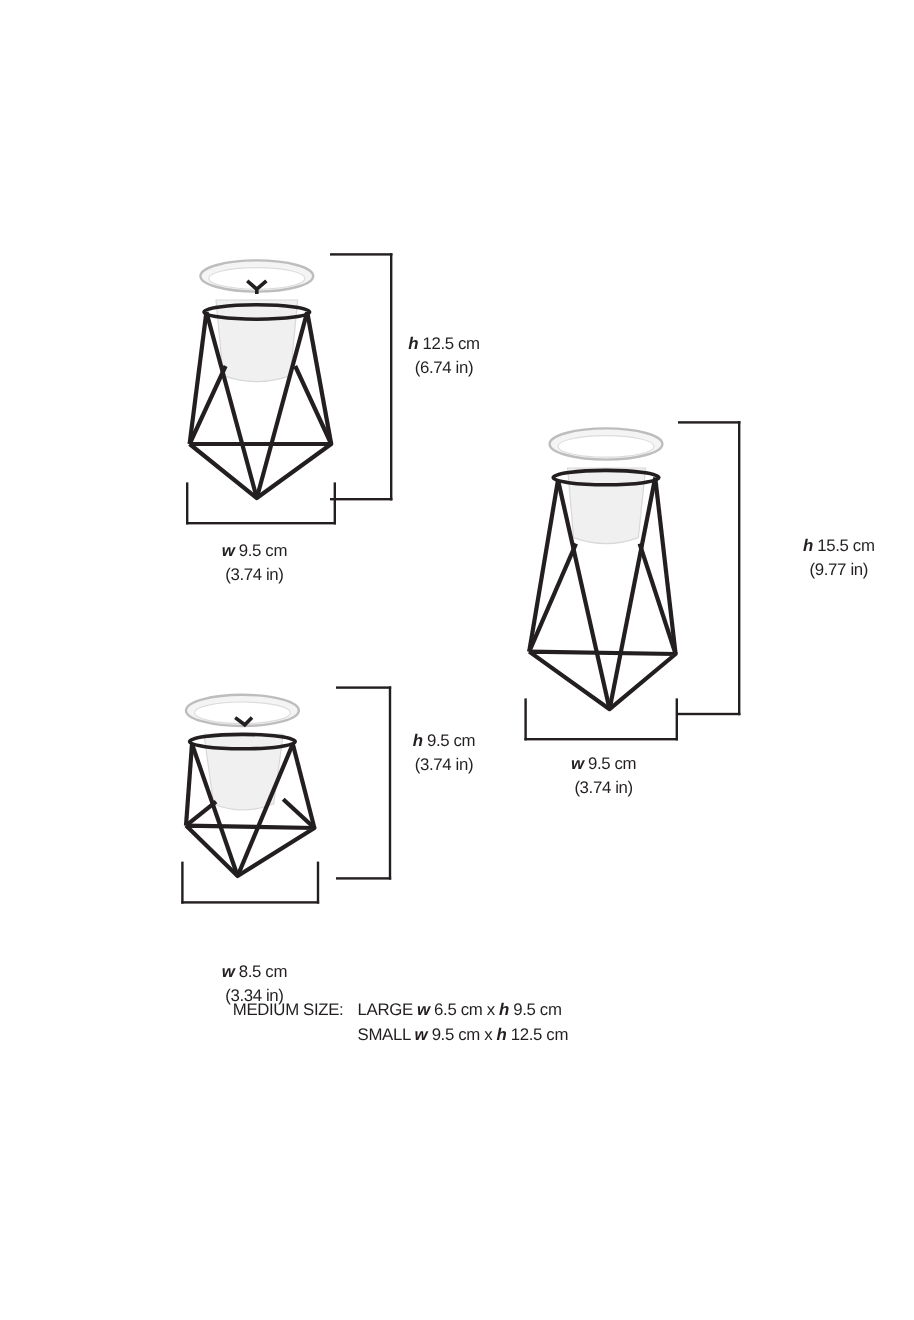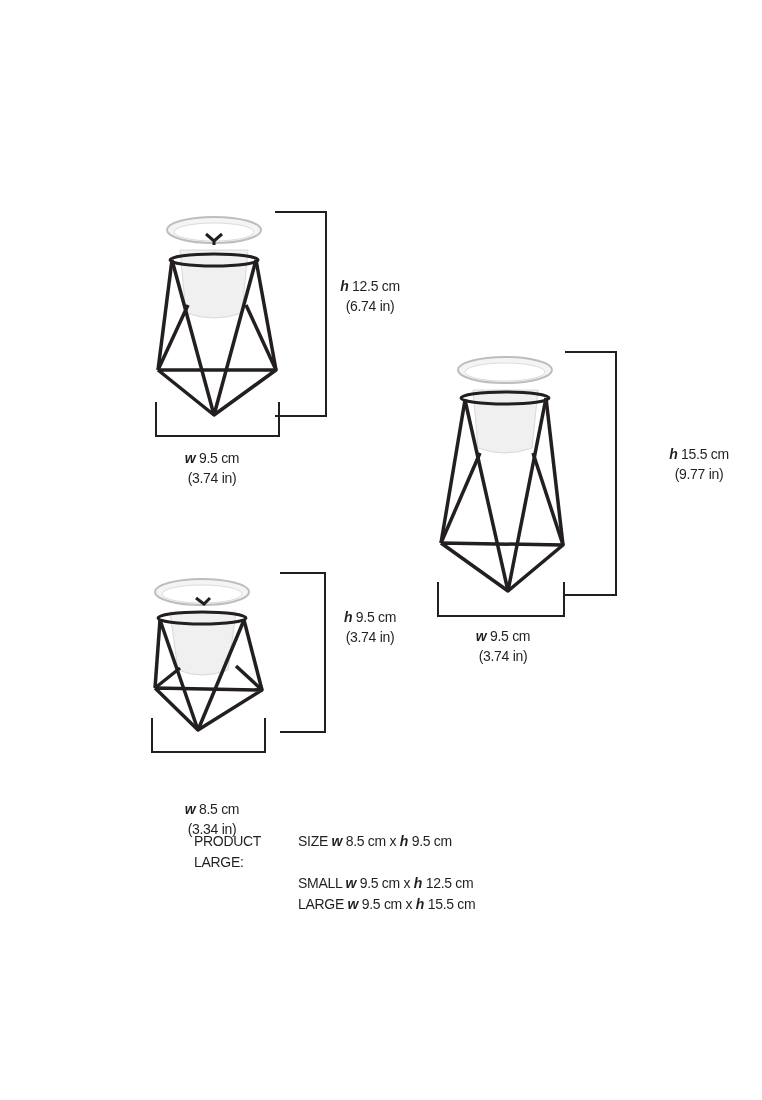--- a/index.html
+++ b/index.html
@@ -98,42 +98,32 @@
   <div><b>h</b> <span>9.5 cm</span></div>
   <div>(3.74 in)</div>
 </div>
 <div class="label" style="left:172px;top:763px;width:80px;margin-top:36px;">
   <div><b>w</b> <span>8.5 cm</span></div>
   <div>(3.34 in)</div>
 </div>
 
 <div class="summary">
   <div class="row">
-    <span class="head">PRODUCT LARGE:</span>
+    <span class="head">MEDIUM SIZE:</span>
     <span>
-      <span>SIZE</span>
+      <span>LARGE</span>
       <b>w</b>
-      <span>8.5 cm x</span>
+      <span>6.5 cm x</span>
       <b>h</b>
       <span>9.5 cm</span>
     </span>
   </div>
   <div class="row">
     <span class="head"></span>
     <span>
       <span>SMALL</span>
       <b>w</b>
       <span>9.5 cm x</span>
       <b>h</b>
       <span>12.5 cm</span>
     </span>
   </div>
-  <div class="row">
-    <span class="head"></span>
-    <span>
-      <span>LARGE</span>
-      <b>w</b>
-      <span>9.5 cm x</span>
-      <b>h</b>
-      <span>15.5 cm</span>
-    </span>
-  </div>
 </div>
 
 </body></html>

